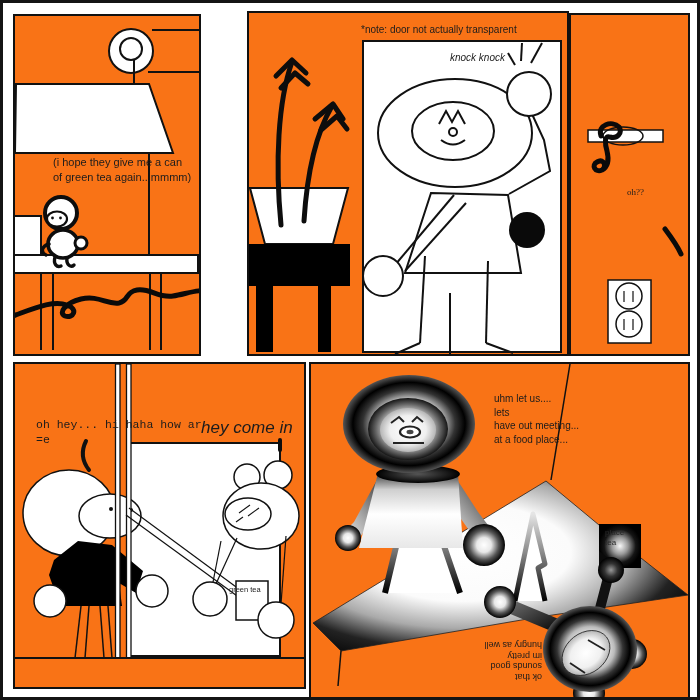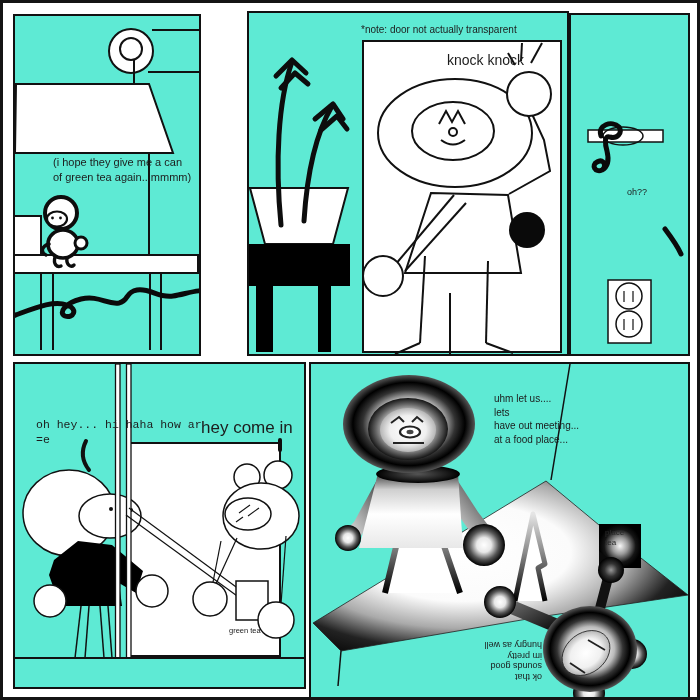--- a/index.html
+++ b/index.html
@@ -1,17 +1,17 @@
 <!DOCTYPE html>
 <html><head>
 <meta charset="utf-8">
 <style>
   html,body{margin:0;padding:0;background:#fff;}
   #page{position:relative;width:700px;height:700px;background:#fff;border:3px solid #141414;box-sizing:border-box;overflow:hidden;font-family:"Liberation Sans",sans-serif;}
-  .panel{position:absolute;background:#5eead4;border:2px solid #111;box-sizing:border-box;}
+  .panel{position:absolute;background:#f97316;border:2px solid #111;box-sizing:border-box;}
   .panel svg{position:absolute;left:0;top:0;display:block;}
   .ptext{position:absolute;color:#1c1c1c;font-family:"Liberation Sans",sans-serif;white-space:nowrap;z-index:5;}
   .clip{overflow:hidden;}
 </style>
 </head>
 <body>
 
 <div id="page">
 
   <div class="panel clip" style="left:10px;top:11px;width:188px;height:342px;">
@@ -96,42 +96,42 @@
         <circle cx="280" cy="81" r="22" fill="#fff"></circle>
         <g>
           <line x1="259" y1="40" x2="266" y2="52"></line>
           <line x1="273" y1="30" x2="272" y2="48"></line>
           <line x1="282" y1="50" x2="293" y2="30"></line>
         </g>
       </g>
       <circle cx="278" cy="217" r="18" fill="#0a0a0a"></circle>
     </svg>
     <div class="ptext" style="left:112px;top:11px;font-size:10px;">*note: door not actually transparent</div>
-    <div class="ptext" style="left:198px;top:39px;width:58px;text-align:right;font-size:14px;">knock knock</div>
+    <div class="ptext" style="left:198px;top:39px;width:58px;text-align:right;font-size:10px;font-style:italic;">knock knock</div>
   </div>
 
   <div class="panel clip" style="left:566px;top:10px;width:121px;height:343px;">
     <svg width="117" height="339" viewBox="0 0 117 339">
       <g stroke="#111" stroke-width="1.5" fill="none">
         <rect x="17" y="115" width="75" height="12" fill="#fff"></rect>
         <ellipse cx="52" cy="121" rx="20" ry="9"></ellipse>
       </g>
       <path d="M 30,121 C 26,110 41,105 48,112 C 52,118 46,124 39,122 C 33,120 34,129 36,136 C 38,144 38,151 31,155 C 24,158 20,150 26,147 C 31,144 35,148 33,153" stroke="#0a0a0a" stroke-width="5" fill="none" stroke-linecap="round"></path>
       <path d="M 94,214 C 100,222 106,230 110,239" stroke="#0a0a0a" stroke-width="5" fill="none" stroke-linecap="round"></path>
       <g stroke="#111" stroke-width="1.5" fill="none">
         <rect x="37" y="265" width="43" height="63" fill="#fff"></rect>
         <circle cx="58" cy="281" r="13"></circle>
         <circle cx="58" cy="309" r="13"></circle>
         <line x1="53" y1="276" x2="53" y2="287" stroke-width="1.2"></line>
         <line x1="62" y1="276" x2="62" y2="287" stroke-width="1.2"></line>
         <line x1="53" y1="304" x2="53" y2="315" stroke-width="1.2"></line>
         <line x1="62" y1="304" x2="62" y2="315" stroke-width="1.2"></line>
       </g>
     </svg>
-    <div class="ptext" style="left:56px;top:172px;font-size:9px;">oh??</div>
+    <div class="ptext" style="left:56px;top:172px;font-size:9px;font-family:Liberation Serif, serif;">oh??</div>
   </div>
 
   <div class="panel clip" style="left:10px;top:359px;width:293px;height:327px;">
     <svg width="289" height="323" viewBox="0 0 289 323">
       <rect x="115" y="79" width="150" height="213" fill="#fff" stroke="#111" stroke-width="2"></rect>
       <g stroke="#111" stroke-width="1.5" fill="none">
         <ellipse cx="54" cy="149" rx="46" ry="43" fill="#fff"></ellipse>
         <path d="M 71,77 C 66,87 67,97 74,106" stroke-width="4" stroke-linecap="round"></path>
         <polygon points="39,196 63,177 97,181 128,207 121,229 104,219 107,242 45,242 34,211" fill="#000" stroke="none"></polygon>
         <line x1="66" y1="242" x2="60" y2="294"></line>
@@ -167,22 +167,22 @@
         <circle cx="195" cy="235" r="17" fill="#fff"></circle>
         <circle cx="261" cy="256" r="18" fill="#fff"></circle>
       </g>
       <line x1="265" y1="76" x2="265" y2="86" stroke="#0d0d0d" stroke-width="4" stroke-linecap="round"></line>
       <line x1="0" y1="294" x2="289" y2="294" stroke="#111" stroke-width="2"></line>
     </svg>
     <div class="ptext" style="left:21px;top:53px;font-size:11.5px;line-height:15px;font-family:Liberation Mono, monospace;">
       <div>oh hey... hi haha how ar</div>
       <div>=e</div>
     </div>
-    <div class="ptext" style="left:186px;top:54px;font-size:17px;">hey come in</div>
-    <div class="ptext" style="left:214px;top:221px;font-size:7.5px;margin-top:41px;">green tea</div>
+    <div class="ptext" style="left:186px;top:54px;font-size:17px;font-style:italic;">hey come in</div>
+    <div class="ptext" style="left:214px;top:221px;font-size:7.5px;">green tea</div>
   </div>
 
   <div class="panel" style="left:306px;top:359px;width:381px;height:373px;">
     <svg width="377" height="345" viewBox="0 0 377 345">
       <defs>
         <radialGradient id="gTable" cx="40%" cy="42%" r="72%">
           <stop offset="0" stop-color="#ffffff"></stop>
             <stop offset="0.4" stop-color="#fbfbfb"></stop>
           <stop offset="0.62" stop-color="#aaaaaa"></stop>
             <stop offset="0.8" stop-color="#222222"></stop>

